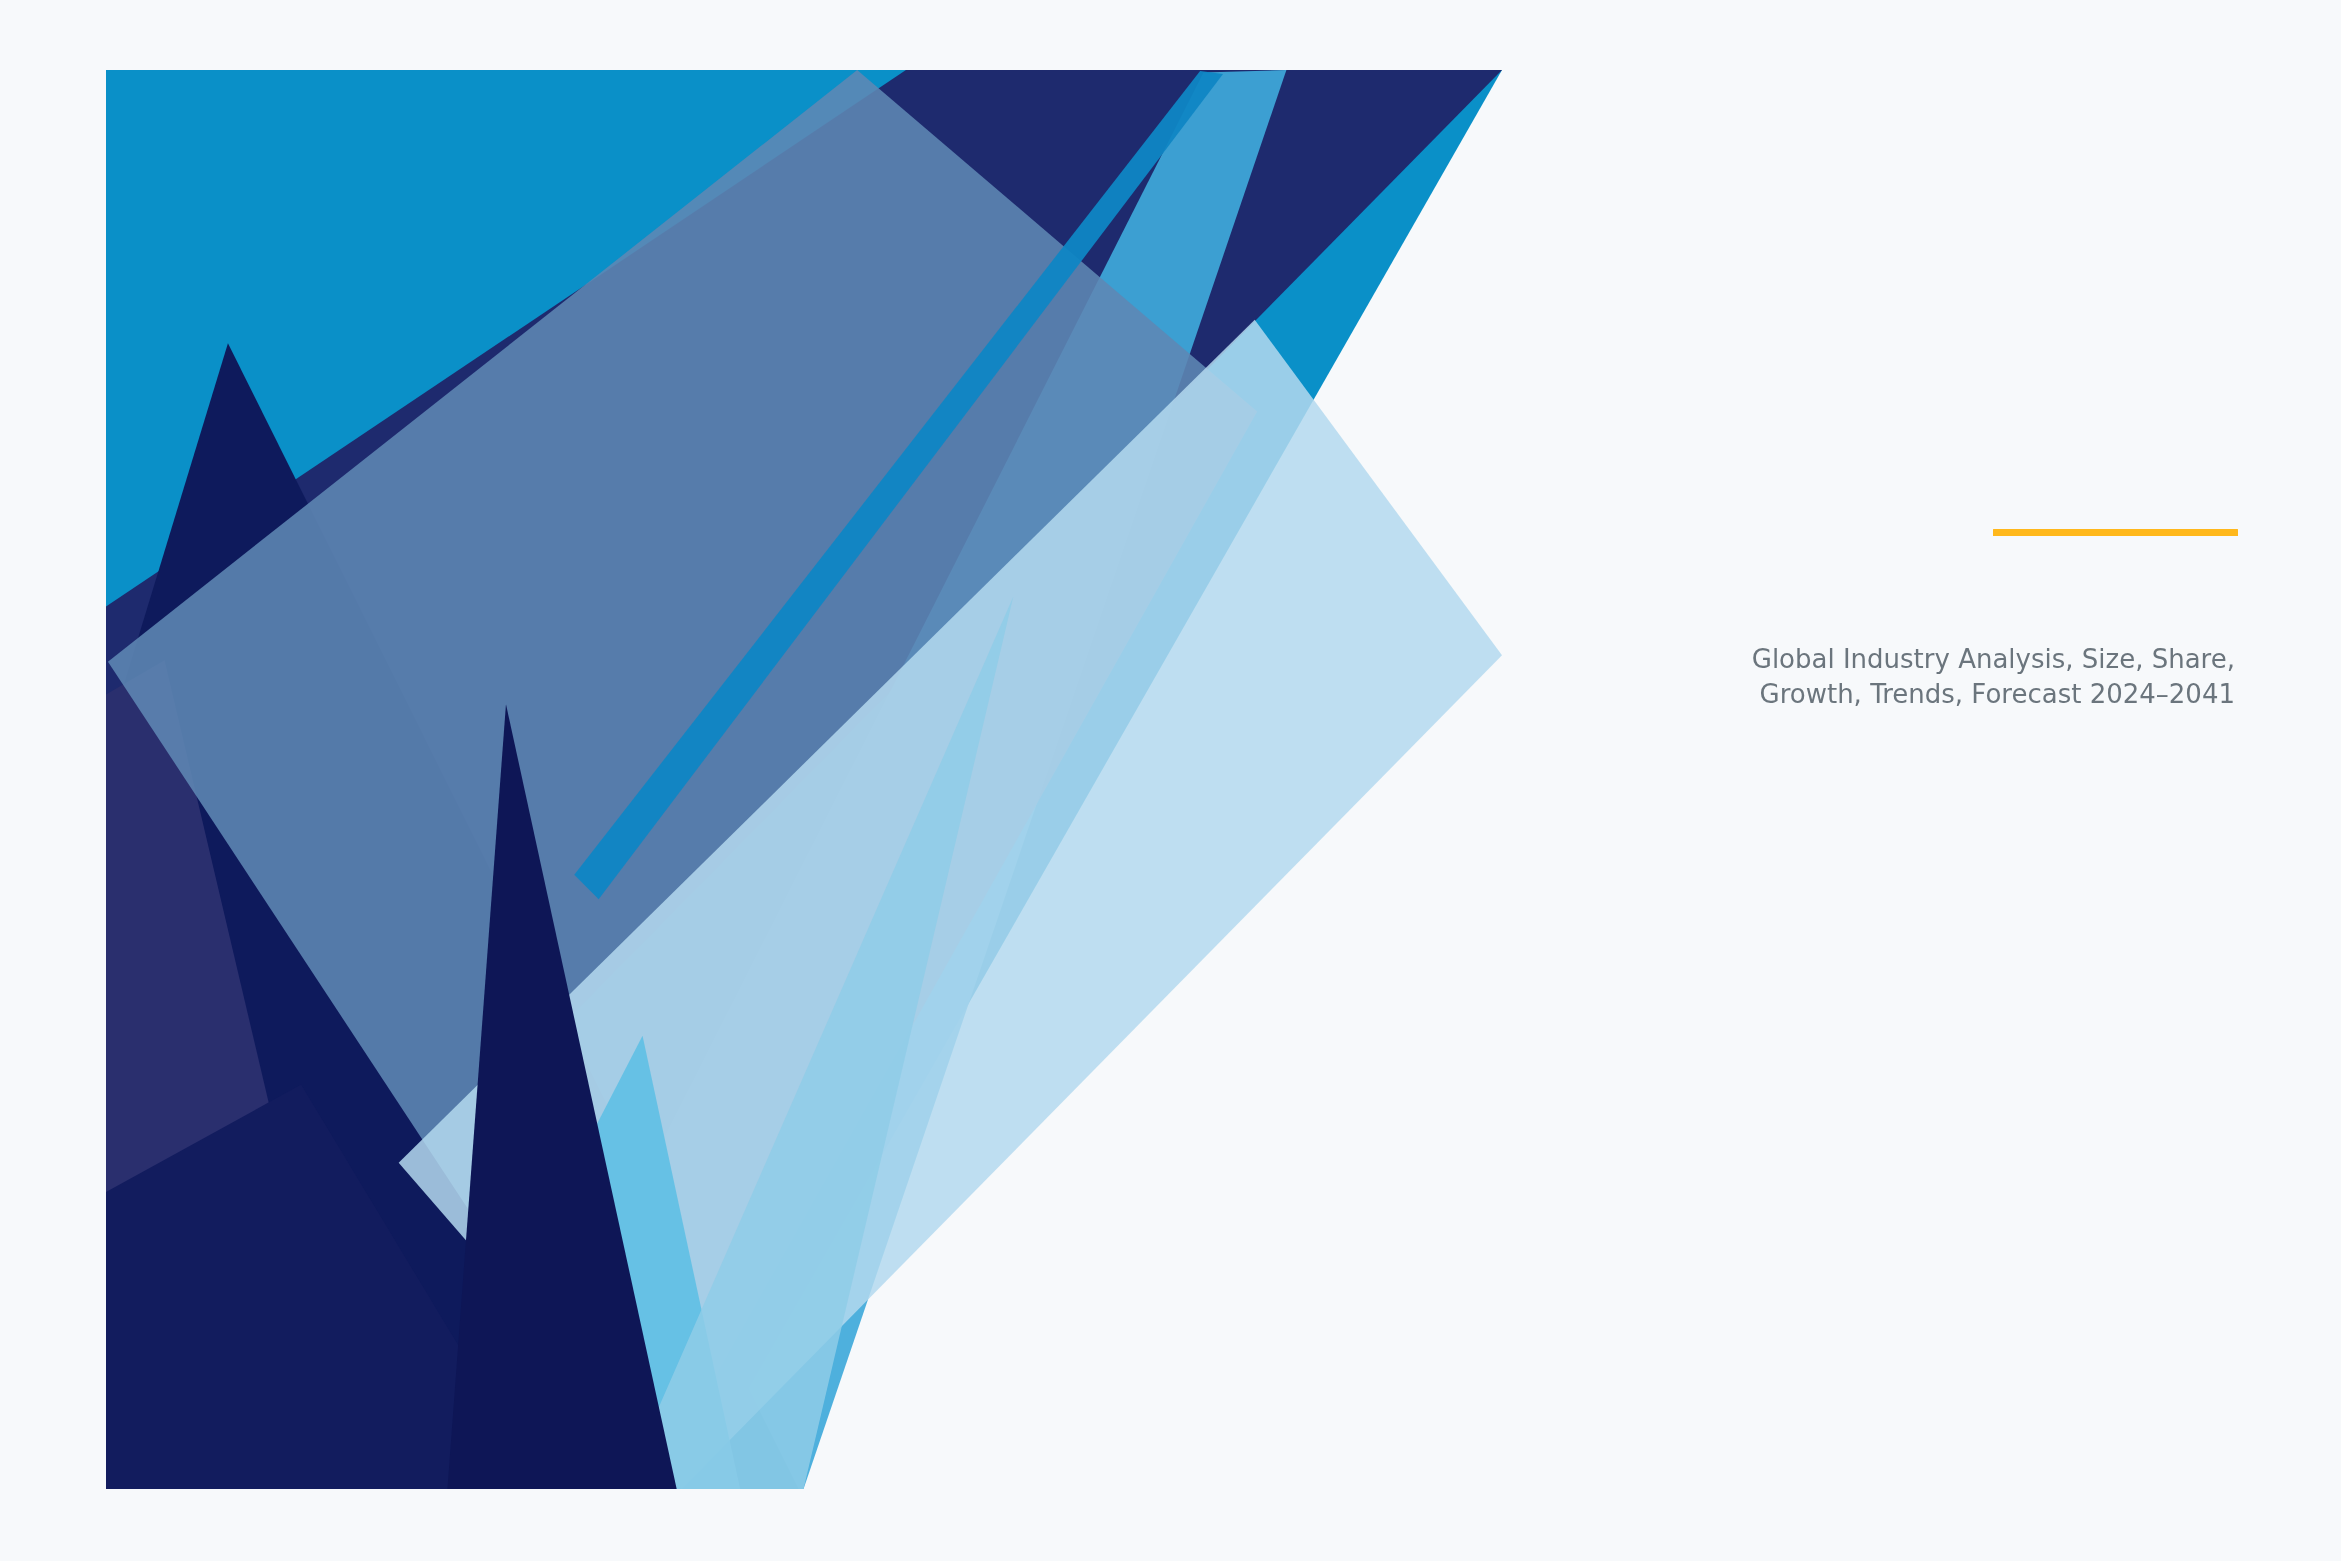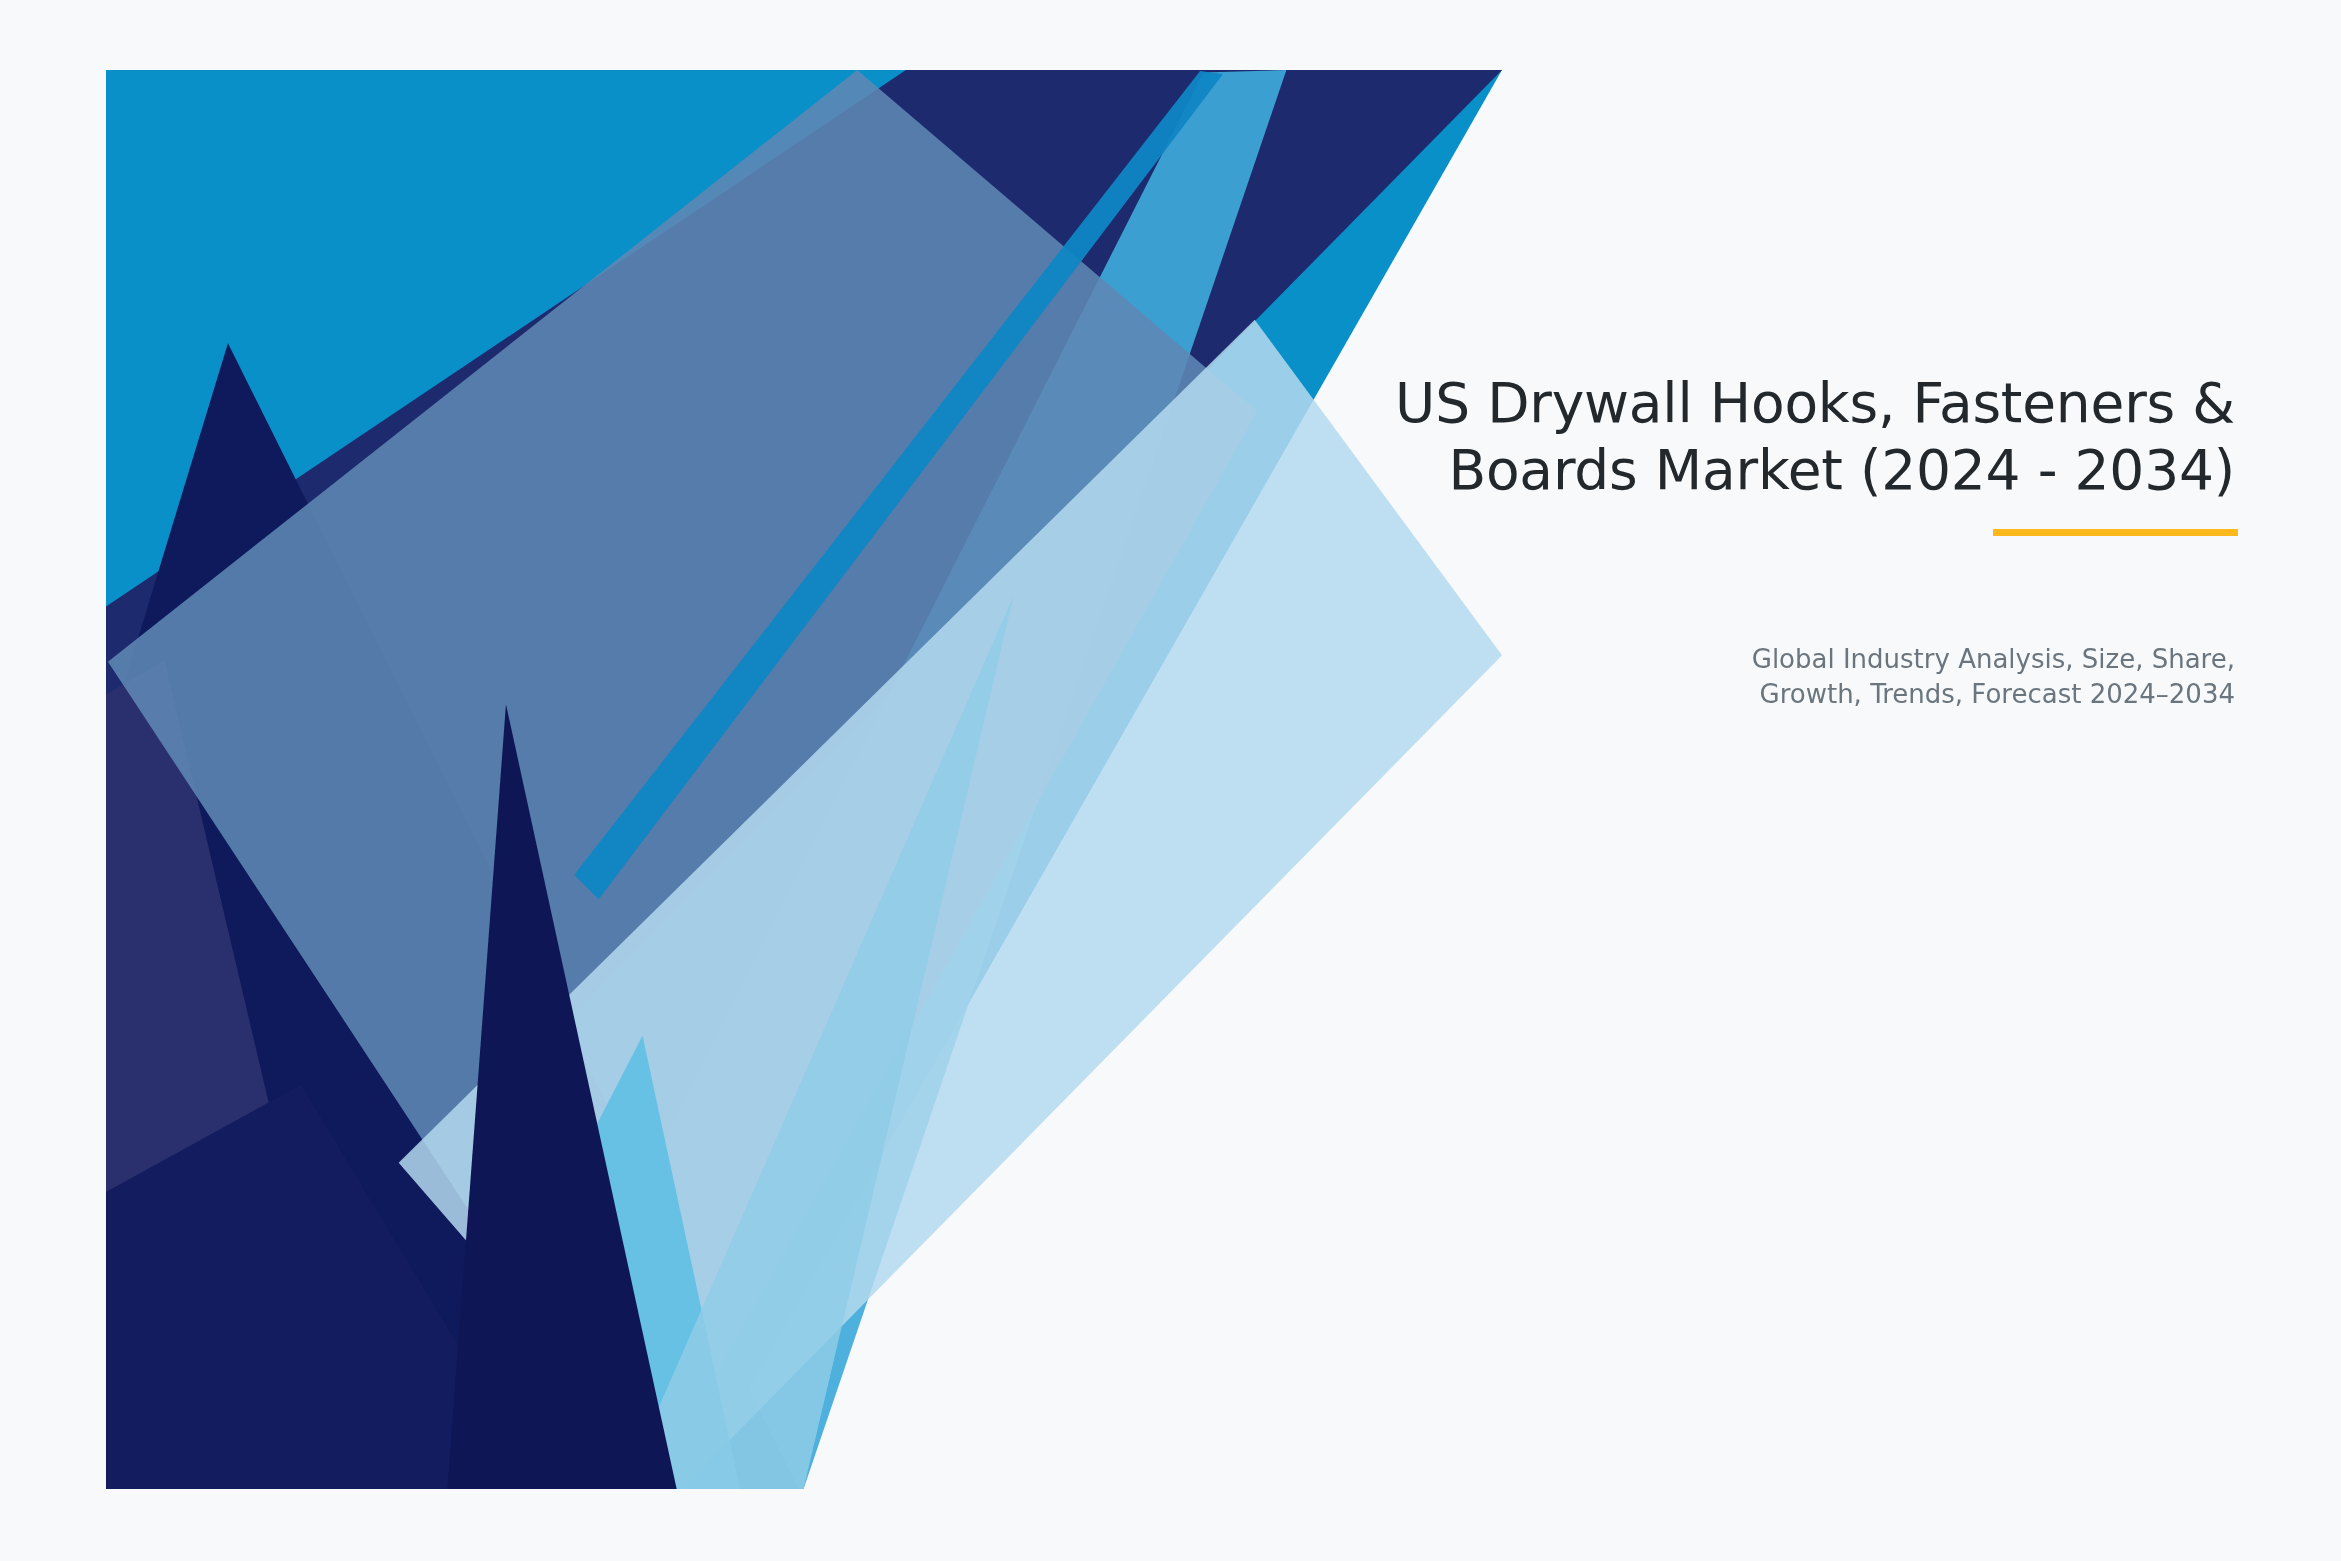--- a/index.html
+++ b/index.html
@@ -93,22 +93,20 @@
       <polygon points="1100,1980 1300,2909 620,2909" fill="#5FC0E4" opacity="0.9"></polygon>
 
       <polygon points="1860,1080 1430,2909 1060,2909" fill="#8FCCE8" opacity="0.85"></polygon>
 
       <polygon points="0,2300 0,2909 900,2909 400,2080" fill="#121C5E"></polygon>
 
       <polygon points="820,1300 1170,2909 700,2909" fill="#0E1656"></polygon>
     </svg>
   </div>
 
-  <h1 id="report-title" style="position: absolute; left: 1064px; top: 370px; width: 1171px;">US Drywall Hooks, Fasteners &amp;
-Boards Market (2024 - 2034)</h1>
 
   <div id="title-accent"></div>
 
   <p id="report-subtitle">Global Industry Analysis, Size, Share,
-Growth, Trends, Forecast 2024–2034</p>
+Growth, Trends, Forecast 2024–2041</p>
 
 </div>
 
 
 </body></html>

